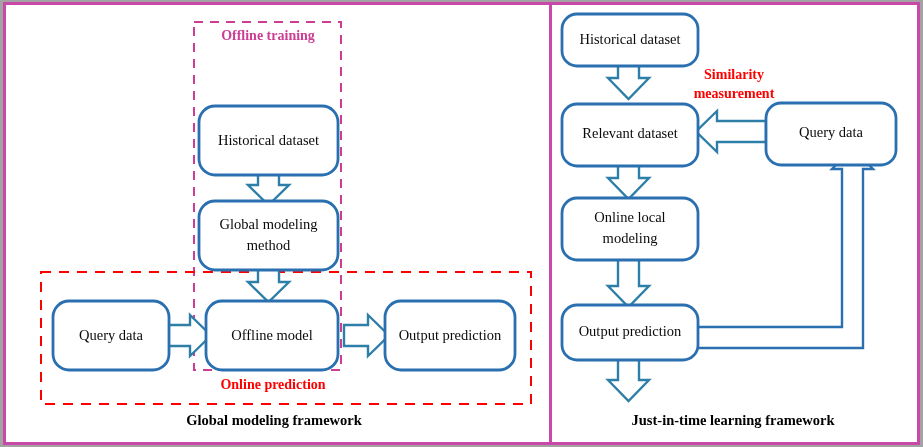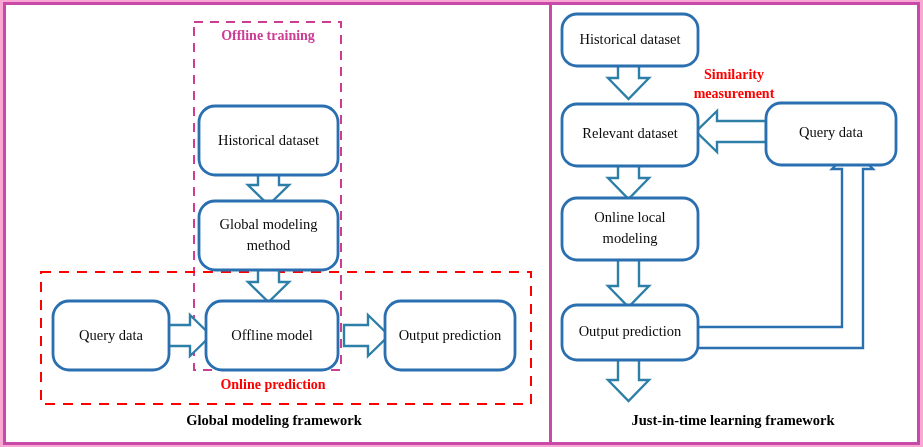--- a/index.html
+++ b/index.html
@@ -4,21 +4,21 @@
 <style>
   html, body {
     margin: 0;
     padding: 0;
     background: #ffffff;
   }
   #root {
     position: relative;
     width: 923px;
     height: 447px;
-    background: #f9a8d4;
+    background: #a3a3a3;
     font-family: "Liberation Serif", "DejaVu Serif", serif;
     overflow: hidden;
   }
   svg.canvas {
     position: absolute;
     left: 0;
     top: 0;
     width: 923px;
     height: 447px;
   }

